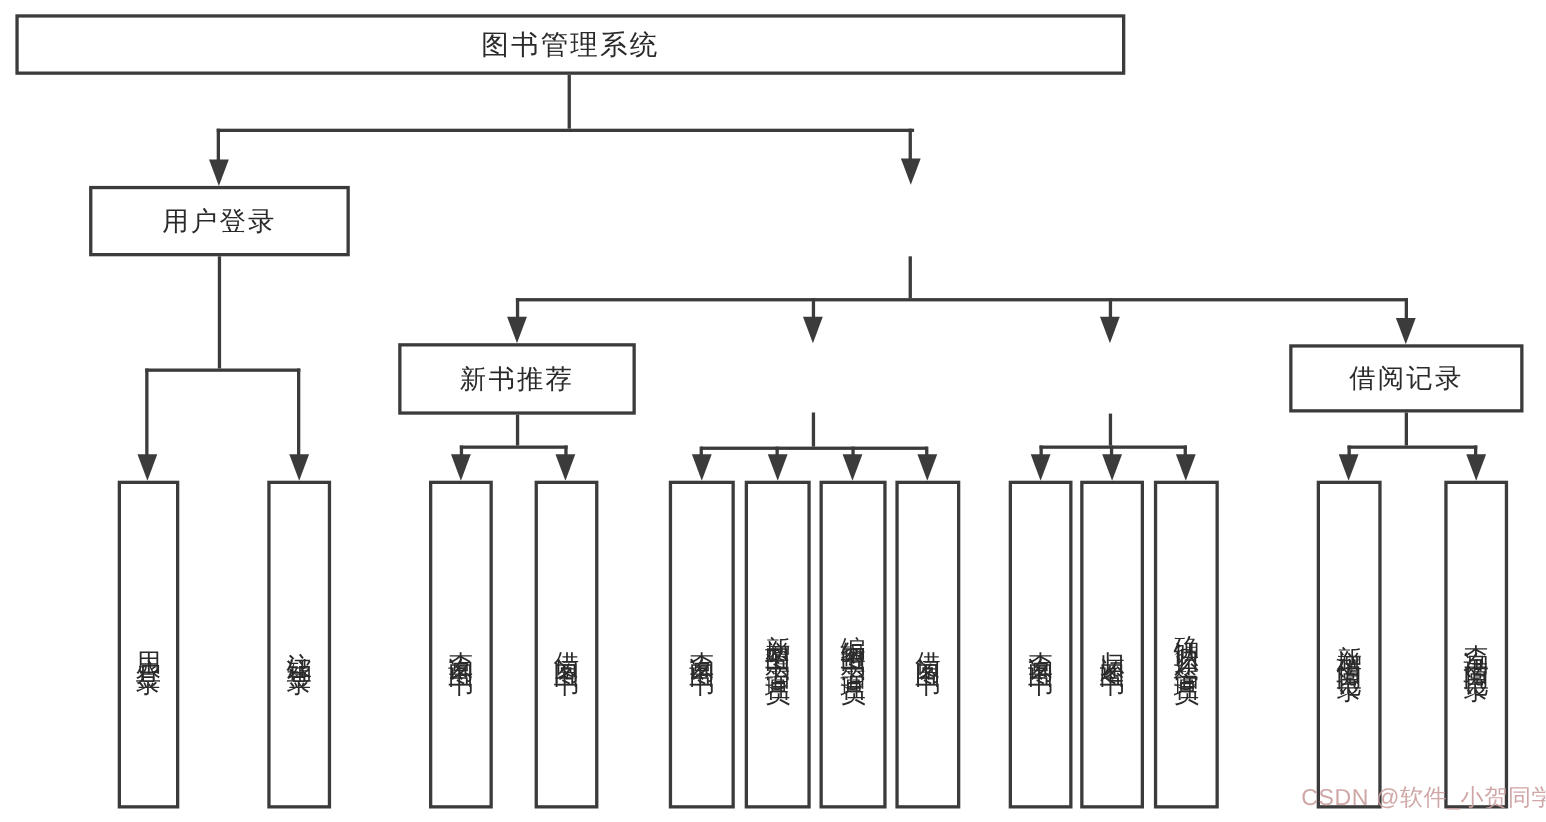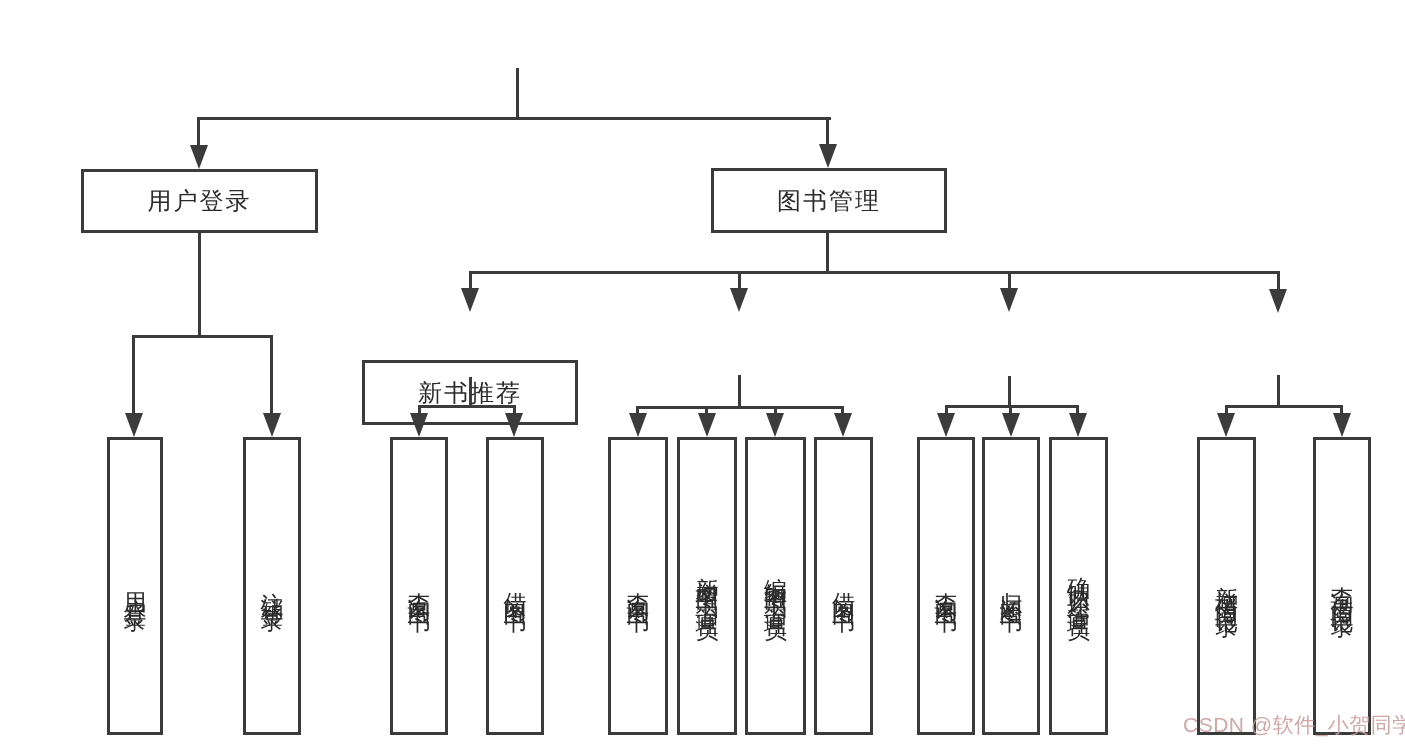--- a/index.html
+++ b/index.html
@@ -27,50 +27,51 @@
   .watermark{
     position:absolute;left:1183px;top:711px;font-size:21px;letter-spacing:0.5px;
     color:#cb9e9e;opacity:.9;white-space:nowrap;
   }
 </style>
 </head>
 <body>
 
 <div id="stage">
 
+  <div class="box hbox root" style="left:14px;top:13px;width:1009px;height:55px;">图书管理系统</div>
 
   <div class="vline" style="left:516px;top:68px;height:49px;"></div>
   <div class="hline" style="left:197px;top:117px;width:634px;"></div>
   <div class="vline" style="left:197px;top:117px;height:30px;"></div>
   <div class="arrow" style="left:190px;top:145px;"></div>
   <div class="vline" style="left:826px;top:117px;height:29px;"></div>
   <div class="arrow" style="left:819px;top:144px;"></div>
 
   <div class="box hbox" style="left:81px;top:169px;width:237px;height:64px;">用户登录</div>
-  <div class="box hbox" style="left:711px;top:168px;width:236px;height:65px;">图书管理</div>
 
   <div class="vline" style="left:198px;top:233px;height:102px;"></div>
   <div class="hline" style="left:132px;top:335px;width:141px;"></div>
   <div class="vline" style="left:132px;top:335px;height:80px;"></div>
   <div class="arrow" style="left:125px;top:413px;"></div>
   <div class="vline" style="left:270px;top:335px;height:80px;"></div>
   <div class="arrow" style="left:263px;top:413px;"></div>
 
   <div class="vline" style="left:826px;top:233px;height:38px;"></div>
   <div class="hline" style="left:469px;top:271px;width:811px;"></div>
   <div class="vline" style="left:469px;top:271px;height:20px;"></div>
   <div class="arrow" style="left:461px;top:288px;"></div>
   <div class="vline" style="left:738px;top:271px;height:20px;"></div>
   <div class="arrow" style="left:730px;top:288px;"></div>
   <div class="vline" style="left:1008px;top:271px;height:20px;"></div>
   <div class="arrow" style="left:1000px;top:288px;"></div>
   <div class="vline" style="left:1277px;top:271px;height:20px;"></div>
   <div class="arrow" style="left:1269px;top:289px;"></div>
 
-  <div class="box hbox" style="left:362px;top:312px;width:216px;height:65px;margin-top:48px;">新书推荐</div>
+  <div class="box hbox" style="left:362px;top:312px;width:216px;height:65px;">新书推荐</div>
+  <div class="box hbox" style="left:1172px;top:313px;width:213px;height:62px;">借阅记录</div>
 
   <div class="vline" style="left:469px;top:377px;height:28px;"></div>
   <div class="hline" style="left:418px;top:405px;width:98px;"></div>
   <div class="vline" style="left:418px;top:405px;height:10px;"></div>
   <div class="arrow" style="left:410px;top:413px;"></div>
   <div class="vline" style="left:513px;top:405px;height:10px;"></div>
   <div class="arrow" style="left:505px;top:413px;"></div>
 
   <div class="vline" style="left:738px;top:375px;height:31px;"></div>
   <div class="hline" style="left:637px;top:406px;width:206px;"></div>

